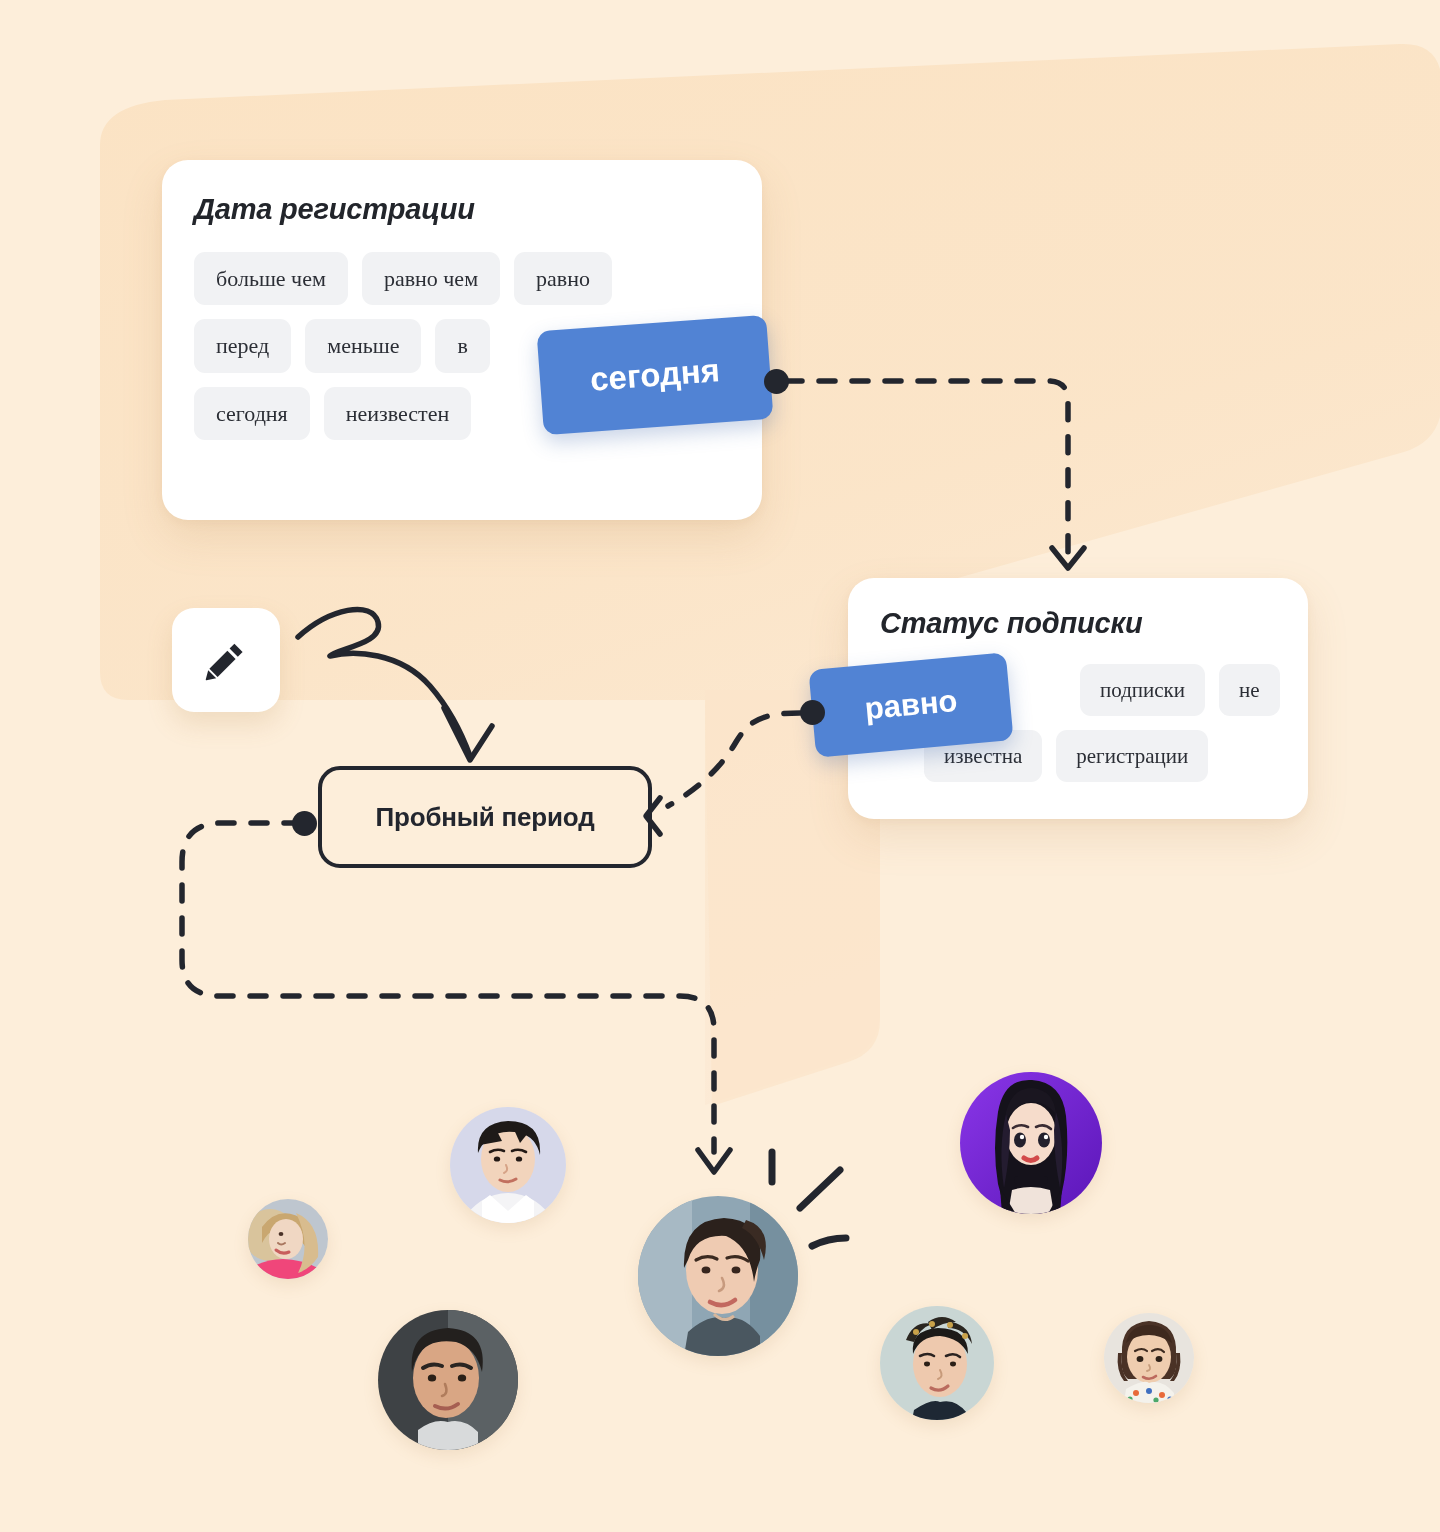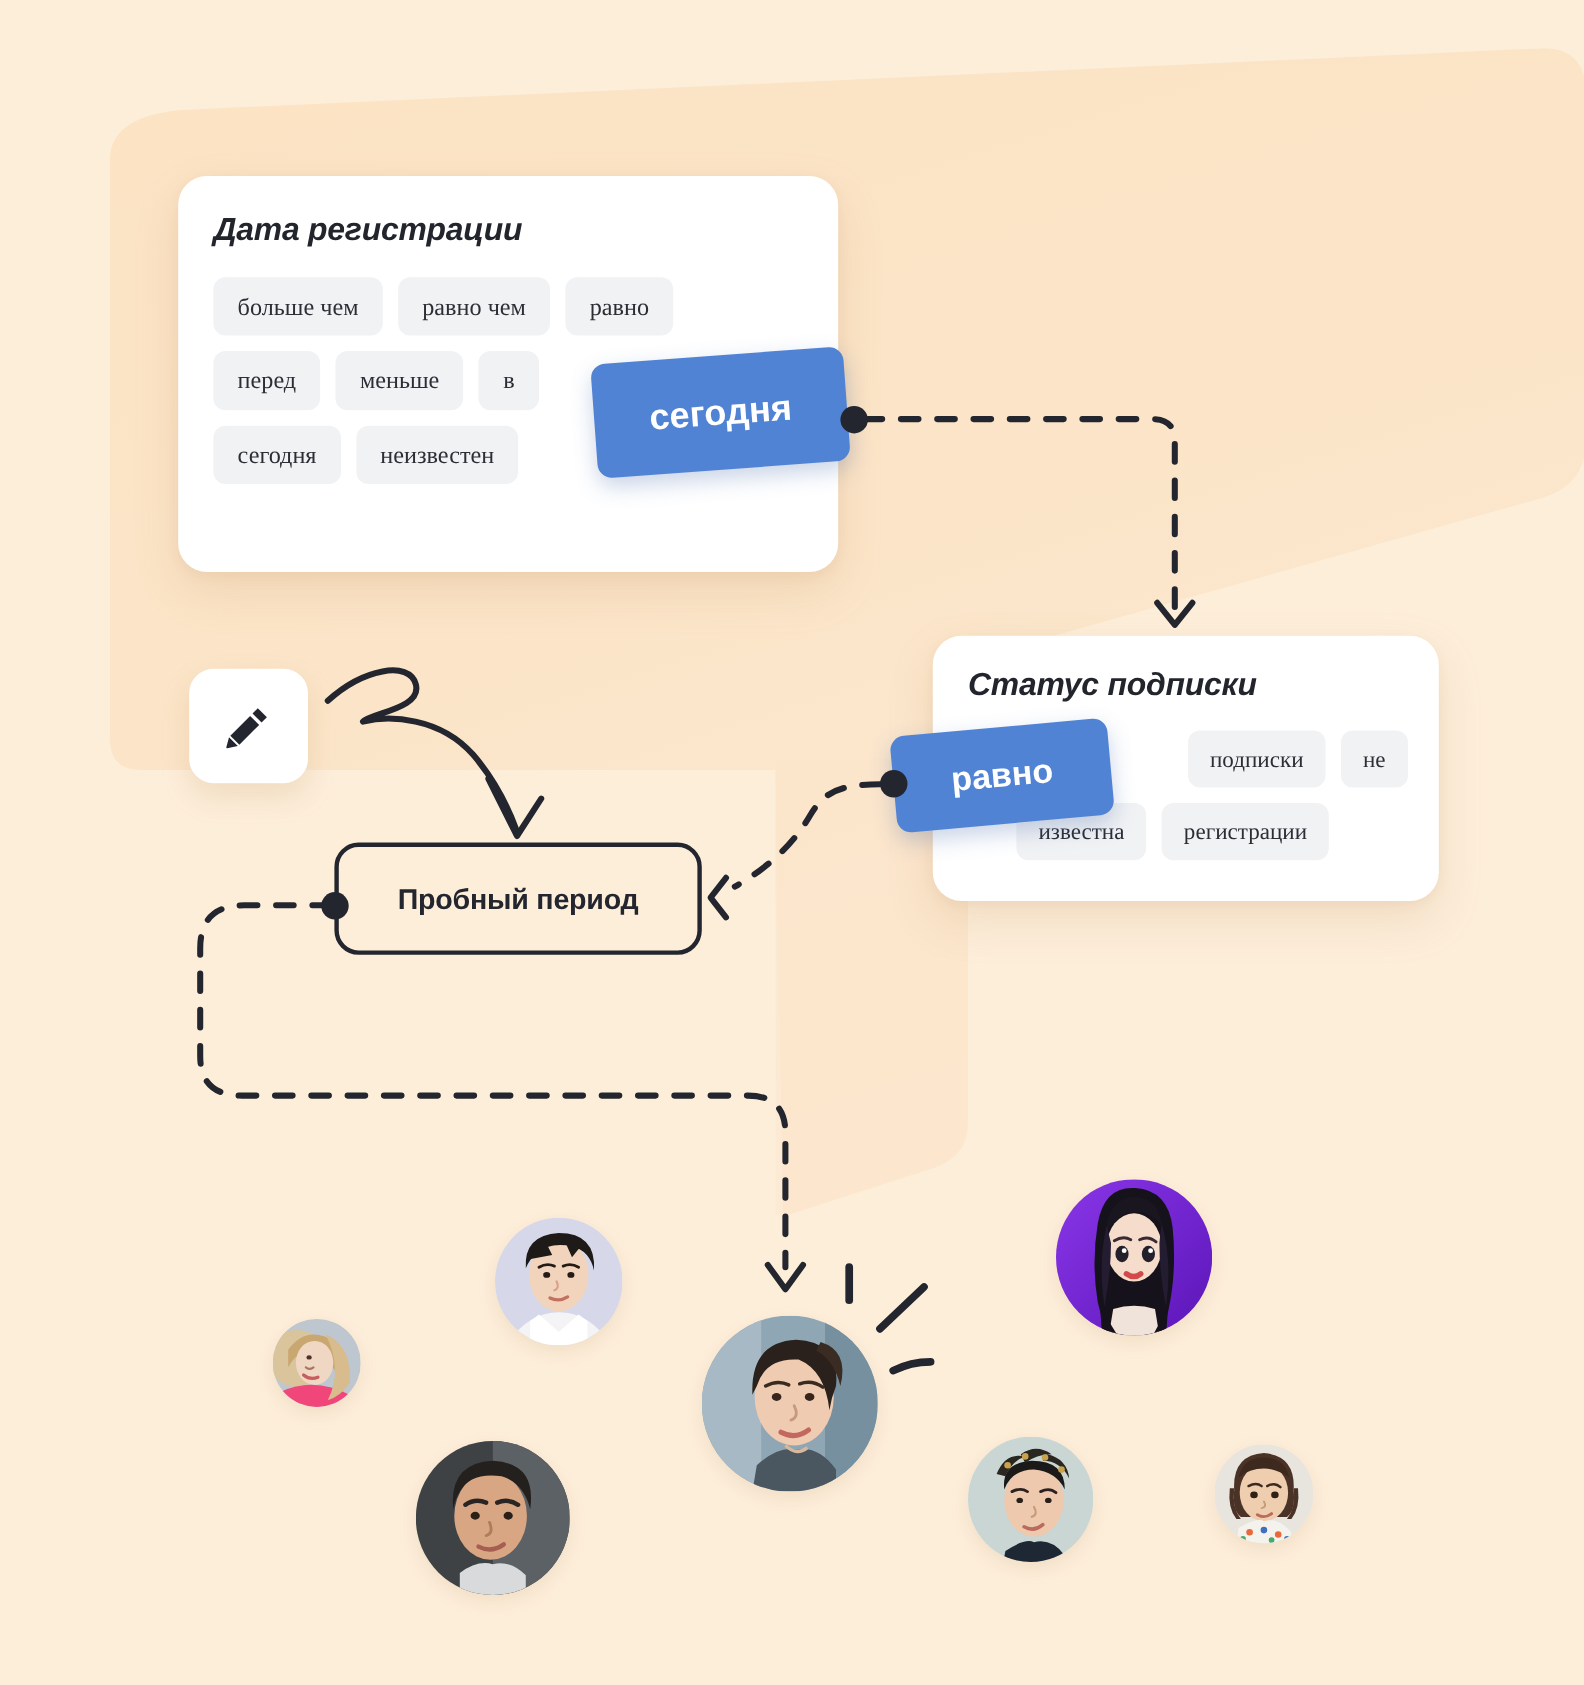--- a/index.html
+++ b/index.html
@@ -65,21 +65,21 @@
   .tag-dot{
     position:absolute;width:25px;height:25px;border-radius:50%;
     background:#23262E;z-index:6;
   }
   #dot-today{left:764px;top:369px;}
   #dot-equals{left:800px;top:700px;}
   #dot-trial{left:292px;top:811px;}
 
   
   #node-trial{
-    position:absolute;left:304px;top:766px;width:334px;height:102px;
+    position:absolute;left:318px;top:766px;width:334px;height:102px;
     border:4px solid #23262E;border-radius:22px;background:transparent;
     display:flex;align-items:center;justify-content:center;
     z-index:4;box-sizing:border-box;
   }
   #node-trial .node-label{
     font-size:26px;font-weight:700;color:#23262E;letter-spacing:-.2px;
   }
 
   
   #pencil-tile{

